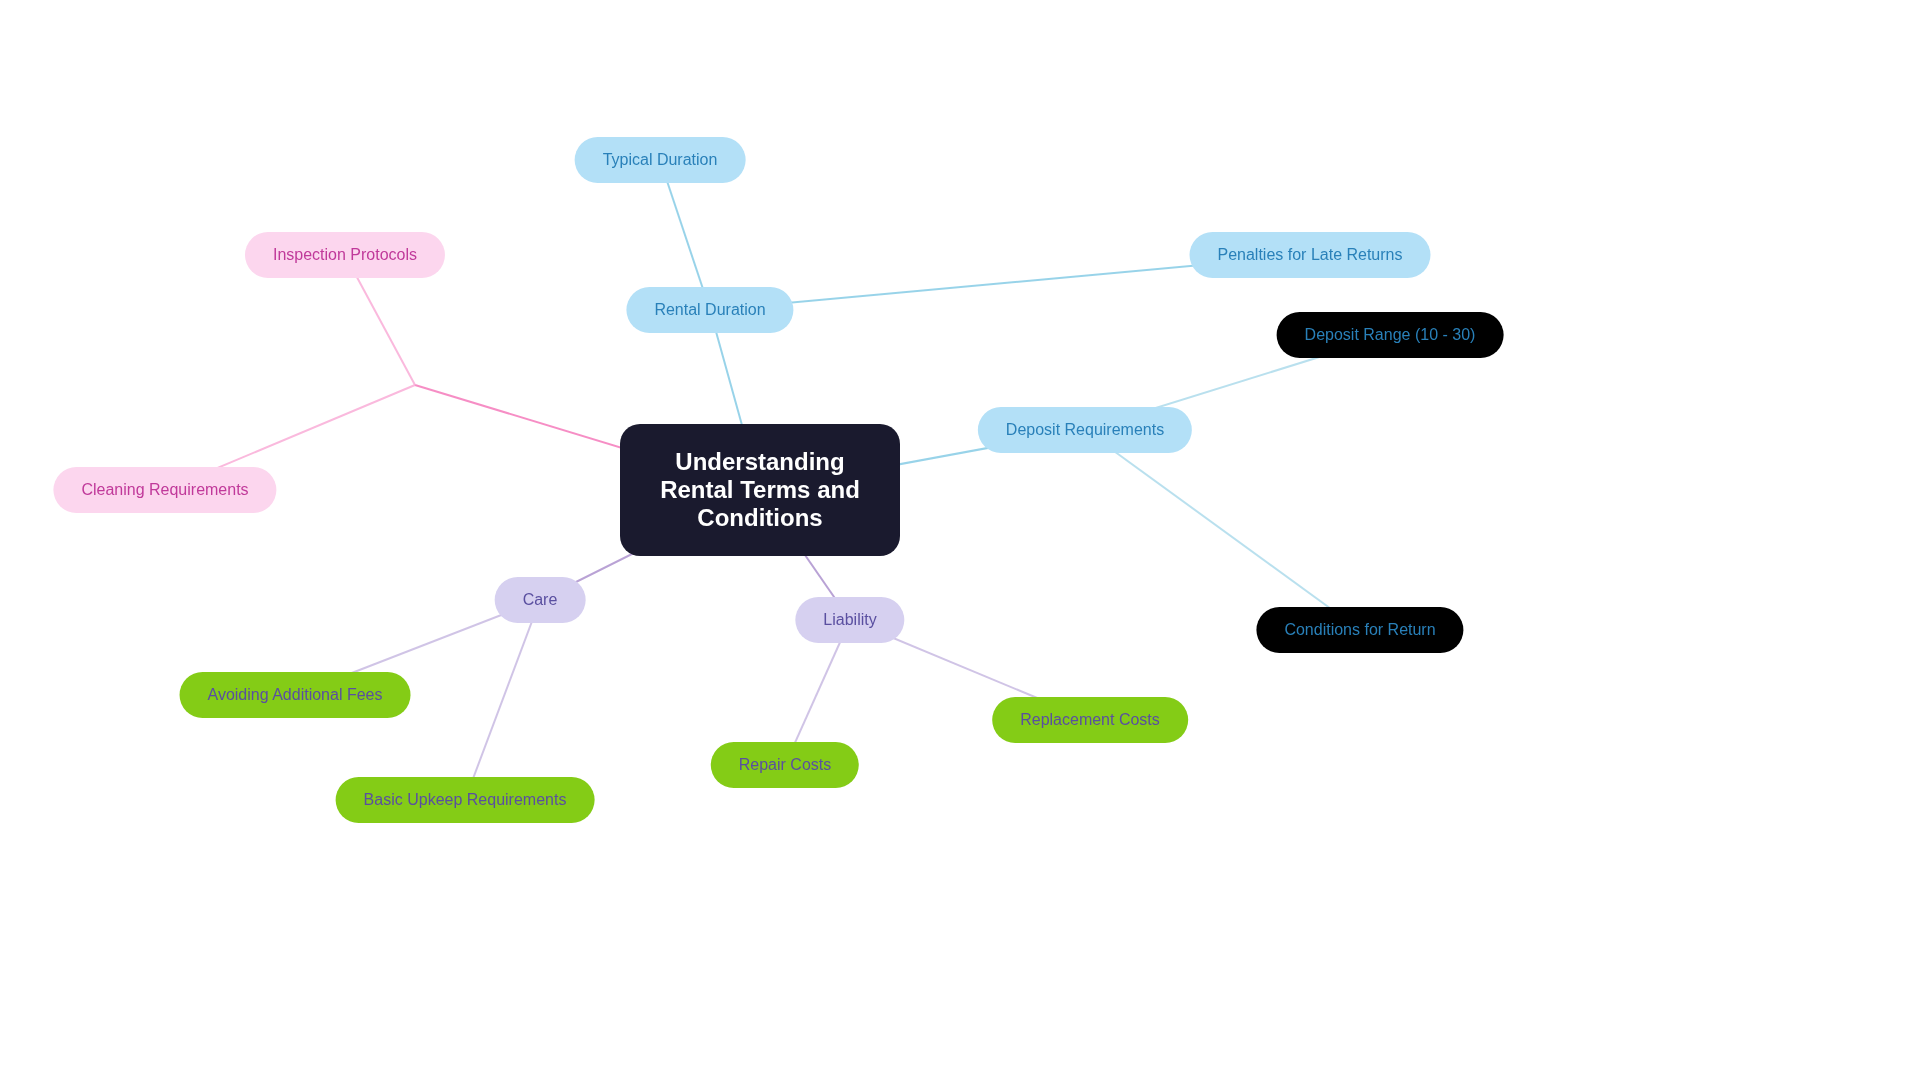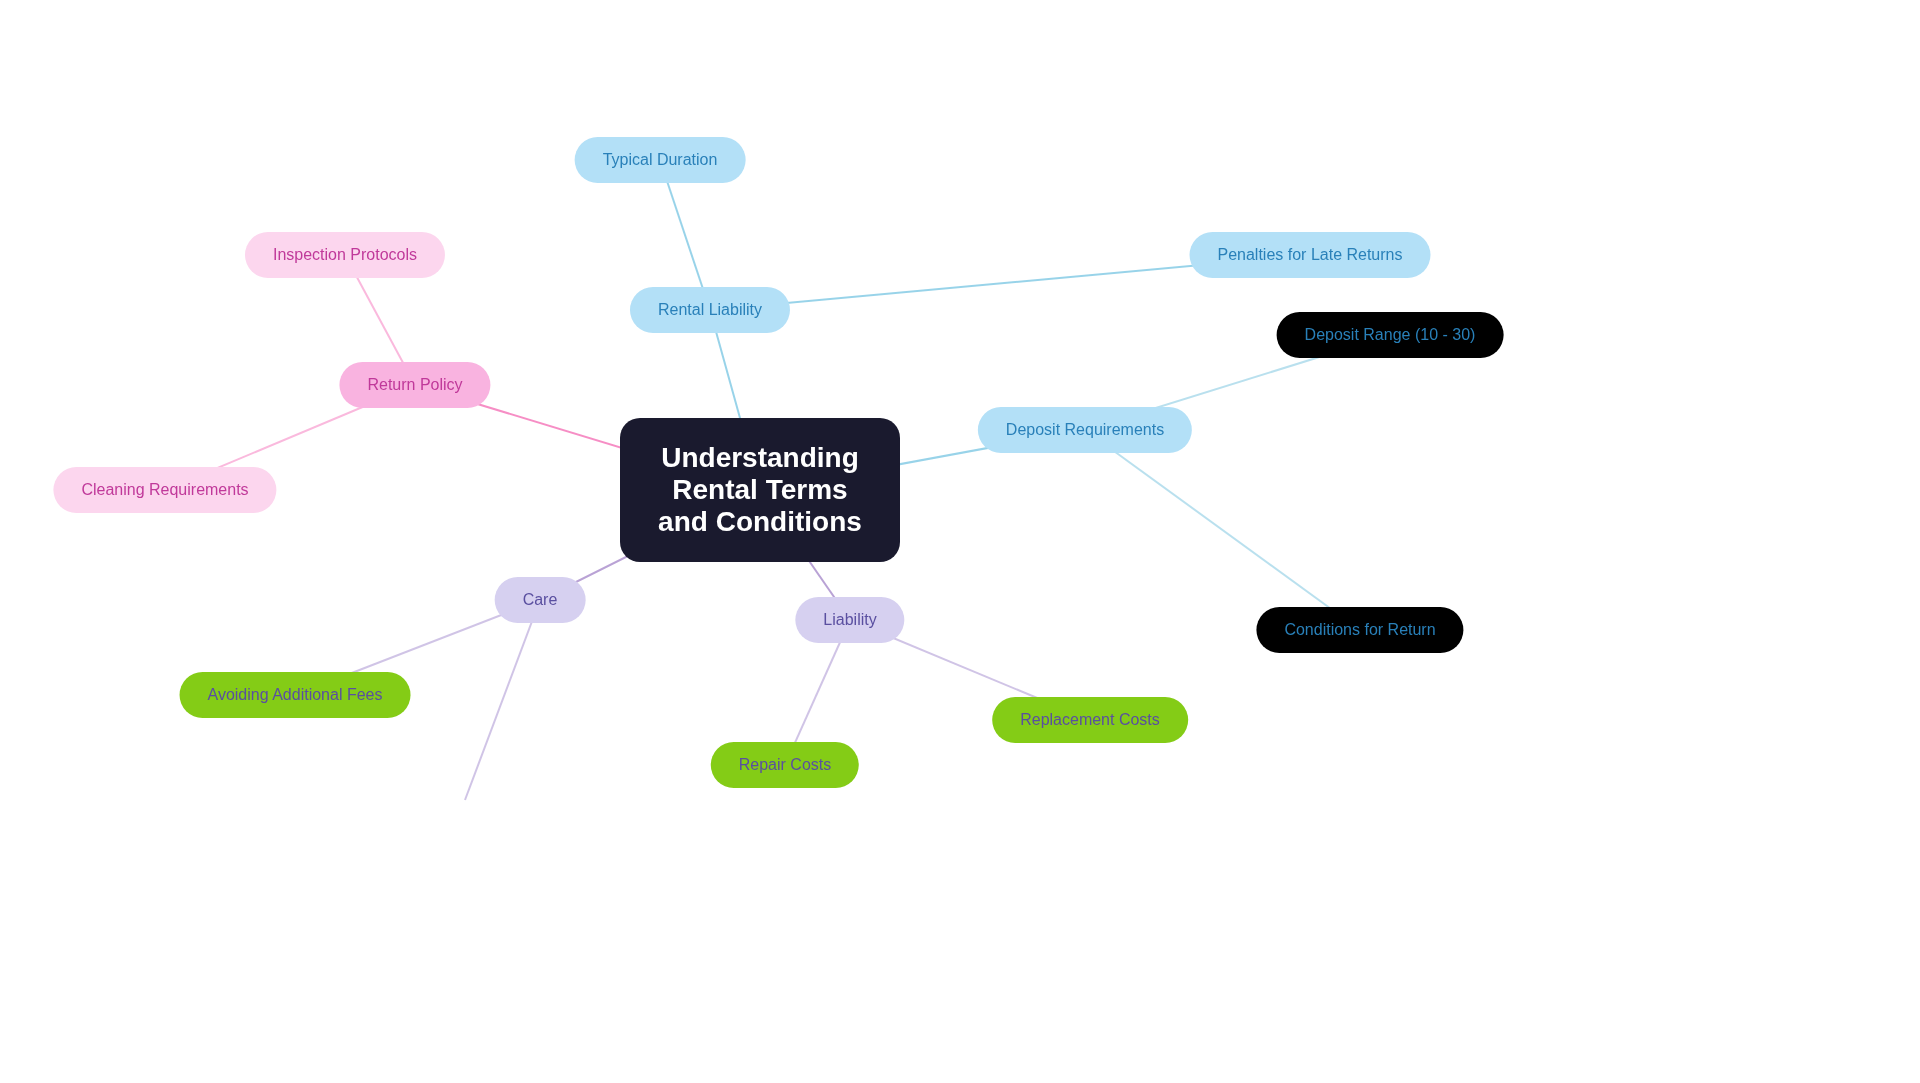--- a/index.html
+++ b/index.html
@@ -32,21 +32,21 @@
       border-radius: 50px;
       padding: 14px 28px;
       font-size: 16px;
       font-weight: 500;
       white-space: nowrap;
       transform: translate(-50%, -50%);
     }
     .node-center {
       background: #1a1a2e;
       color: #ffffff;
-      font-size: 28px;
+      font-size: 24px;
       font-weight: 600;
       border-radius: 20px;
       width: 280px;
       white-space: normal;
       text-align: center;
       padding: 24px 32px;
     }
     .node-blue {
       background: #b3e0f7;
       color: #2980b9;
@@ -96,41 +96,41 @@
       <line x1="540" y1="600" x2="295" y2="695" stroke="#c4b5e0" stroke-width="2" stroke-opacity="0.8"></line>
       <line x1="540" y1="600" x2="465" y2="800" stroke="#c4b5e0" stroke-width="2" stroke-opacity="0.8"></line>
       <line x1="760" y1="490" x2="850" y2="620" stroke="#a78bca" stroke-width="2" stroke-opacity="0.8"></line>
       <line x1="850" y1="620" x2="785" y2="765" stroke="#c4b5e0" stroke-width="2" stroke-opacity="0.8"></line>
       <line x1="850" y1="620" x2="1090" y2="720" stroke="#c4b5e0" stroke-width="2" stroke-opacity="0.8"></line>
     </svg>
 
   <div class="node node-center" id="node-center" style="left:760px; top:490px;">Understanding Rental Terms
 and Conditions</div>
 
-  <div class="node node-blue" id="node-rentalDuration" style="left:710px; top:310px;">Rental Liability</div>
+  <div class="node node-blue" id="node-rentalDuration" style="left:710px; top:310px;">Rental Duration</div>
 
   <div class="node node-blue" id="node-typicalDuration" style="left:660px; top:160px;">Typical Duration</div>
 
   <div class="node node-blue" id="node-penaltiesLateReturns" style="left:1310px; top:255px;">Penalties for Late Returns</div>
 
   <div class="node node-blue" id="node-depositRequirements" style="left:1085px; top:430px;">Deposit Requirements</div>
 
   <div class="node node-blue-light" id="node-depositRange" style="left:1390px; top:335px;">Deposit Range (10 - 30)</div>
 
   <div class="node node-blue-light" id="node-conditionsForReturn" style="left:1360px; top:630px;">Conditions for Return</div>
 
-  <div class="node node-pink" id="node-returnPolicy" style="left:415px; top:385px;">Return Policy</div>
 
   <div class="node node-pink-light" id="node-cleaningRequirements" style="left:165px; top:490px;">Cleaning Requirements</div>
 
   <div class="node node-pink-light" id="node-inspectionProtocols" style="left:345px; top:255px;">Inspection Protocols</div>
 
   <div class="node node-lavender" id="node-care" style="left:540px; top:600px;">Care</div>
 
   <div class="node node-lavender-light" id="node-avoidingAdditionalFees" style="left:295px; top:695px;">Avoiding Additional Fees</div>
 
+  <div class="node node-lavender-light" id="node-basicUpkeepRequirements" style="left:465px; top:800px;">Basic Upkeep Requirements</div>
 
   <div class="node node-lavender" id="node-liability" style="left:850px; top:620px;">Liability</div>
 
   <div class="node node-lavender-light" id="node-repairCosts" style="left:785px; top:765px;">Repair Costs</div>
 
   <div class="node node-lavender-light" id="node-replacementCosts" style="left:1090px; top:720px;">Replacement Costs</div>
 </div>
 
 </body></html>

